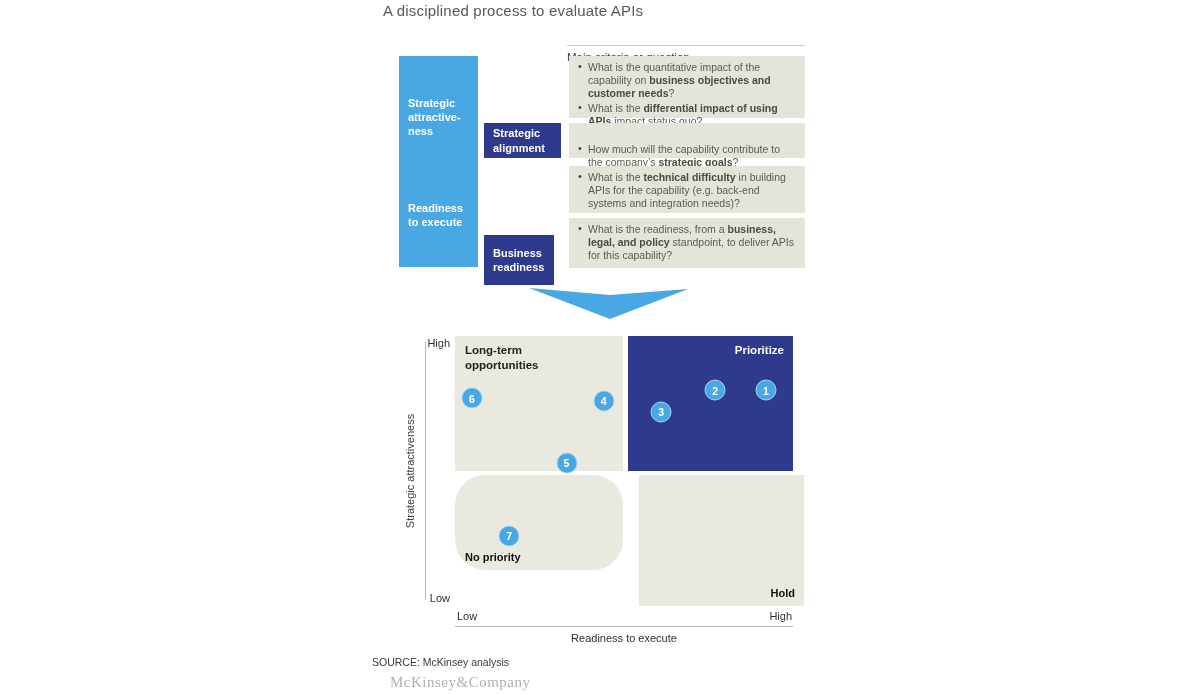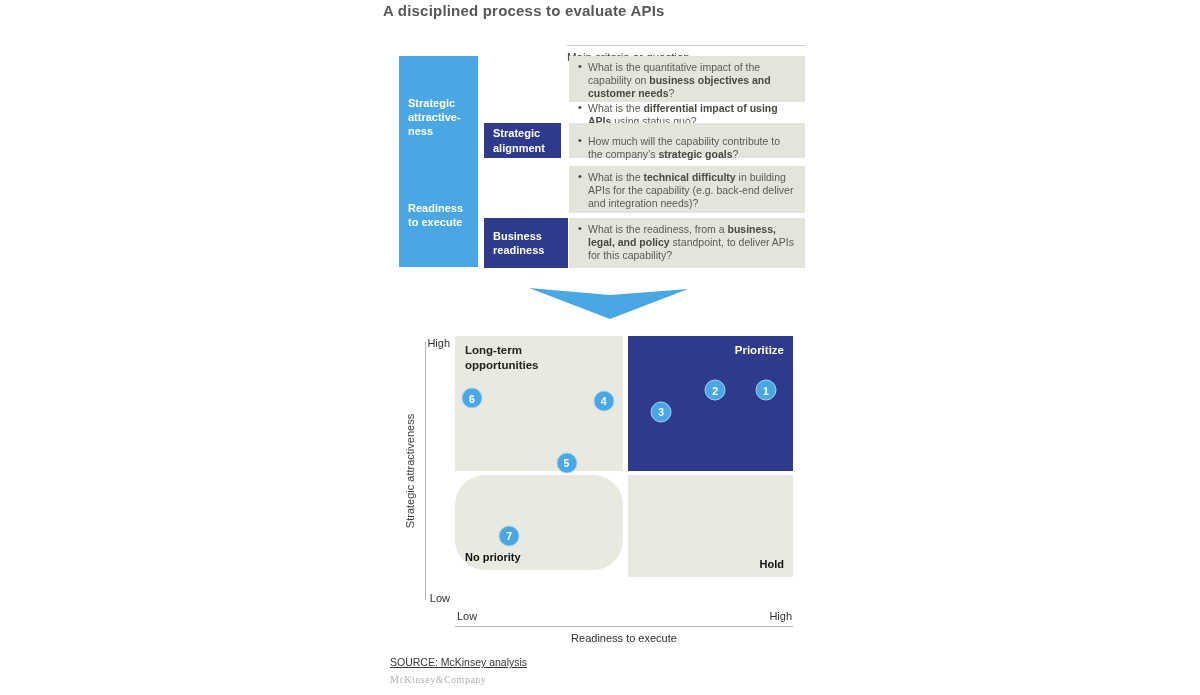--- a/index.html
+++ b/index.html
@@ -9,21 +9,21 @@
     height: 695px;
     background: #ffffff;
     font-family: "Liberation Sans", sans-serif;
     margin: 0 auto;
     overflow: hidden;
   }
   .abs { position: absolute; box-sizing: border-box; }
 
   .exhibit-title {
     left: 383px; top: 2px;
-    font-size: 15px; font-weight: 700; color: #585858; letter-spacing: 0.2px; text-align: right;
+    font-size: 15px; font-weight: 400; color: #585858; letter-spacing: 0.2px; text-align: right;
   }
   .criteria-header {
     left: 567px; top: 27px;
     font-size: 11.5px; color: #3c3c3c; margin-top: 24px;
   }
   .criteria-rule {
     left: 567px; top: 45px; width: 238px; height: 1px; background: #cccccc;
   }
 
   .col-label {
@@ -65,75 +65,75 @@
   .x-axis-line { left: 455px; top: 626px; width: 338px; height: 1px; background: #b8b8b8; }
   .x-axis-title { left: 455px; top: 632px; width: 338px; text-align: center; font-size: 11px; color: #2f2f2f; }
 
   .plot { left: 455px; top: 336px; width: 338px; height: 270px; }
   .quad { position: absolute; box-sizing: border-box; }
   .quad.beige { background: var(--quadrant-bg, #e9e9e0); }
   .quad.navy  { background: var(--navy, #2e3b8c); }
   .q-tl { left: 0;     top: 0;     width: 168px; height: 135px; }
   .q-tr { left: 173px; top: 0;     width: 165px; height: 135px; }
   .q-bl { left: 0;     top: 139px; width: 168px; height: 95px; border-radius: 30px; }
-  .q-br { left: 173px; top: 139px; width: 165px; height: 102px; }
+  .q-br { left: 184px; top: 139px; width: 165px; height: 131px; }
   .q-label { position: absolute; font-weight: bold; font-size: 11.5px; line-height: 1.3; }
   .q-label.tl { left: 10px; top: 7px; color: #23231f; width: 90px; }
   .q-label.tr { right: 9px; top: 7px; color: #ffffff; }
   .q-label.bl { left: 10px; bottom: 6px; color: #111111; font-size: 11px; }
   .q-label.br { right: 9px; bottom: 6px; color: #111111; font-size: 11px; }
 
   .point {
     position: absolute;
     width: 21px; height: 21px; border-radius: 50%;
     background: var(--light-blue, #49a8e3);
     border: 1px solid #a3d3f1;
     color: #fff; font-weight: bold; font-size: 10.5px;
     display: flex; align-items: center; justify-content: center;
     transform: translate(-50%, 50%);
     box-sizing: border-box;
   }
 
-  .source-line { left: 390px; top: 656px; font-size: 10.5px; color: #383838; text-decoration: underline; }
+  .source-line { left: 372px; top: 656px; font-size: 10.5px; color: #383838; }
   .wordmark {
     left: 390px; top: 674px;
     font-family: "Liberation Serif", serif;
-    font-size: 10px; color: #b0b0b0; letter-spacing: 0.5px;
+    font-size: 15px; color: #b0b0b0; letter-spacing: 0.5px;
   }
 </style>
 </head>
 <body>
 
 <div class="canvas">
 
   <div class="abs exhibit-title">A disciplined process to evaluate APIs</div>
 
   <div class="abs criteria-header">Main criteria or question</div>
   <div class="abs criteria-rule"></div>
 
   <div class="abs col-label" style="left:399px;top:56px;width:79px;height:122px">Strategic attractive-ness</div>
   <div class="abs col-label" style="left:399px;top:163px;width:79px;height:104px">Readiness to execute</div>
 
   <div class="abs sub-block" style="left:484px;top:123px;width:77px;height:35px">Strategic alignment</div>
-  <div class="abs sub-block" style="left:484px;top:218px;width:84px;height:50px">Business readiness</div>
+  <div class="abs sub-block" style="left:484px;top:235px;width:70px;height:50px">Business readiness</div>
 
-  <div class="abs crit-box" style="left:569px;top:56px;width:236px;height:46px">
+  <div class="abs crit-box" style="left:569px;top:56px;width:236px;height:62px">
     <ul>
       <li><span>What is the quantitative impact of the capability on </span><span class="seg-b">business objectives and customer needs</span><span>?</span></li>
-      <li><span>What is the </span><span class="seg-b">differential impact of using APIs</span><span> using status quo?</span></li>
+      <li><span>What is the </span><span class="seg-b">differential impact of using APIs</span><span> impact status quo?</span></li>
     </ul>
   </div>
-  <div class="abs crit-box" style="left:569px;top:123px;width:236px;height:35px;padding-top:12px">
+  <div class="abs crit-box" style="left:569px;top:123px;width:236px;height:35px;padding-top:20px">
     <ul>
       <li><span>How much will the capability contribute to the company’s </span><span class="seg-b">strategic goals</span><span>?</span></li>
     </ul>
   </div>
   <div class="abs crit-box" style="left:569px;top:166px;width:236px;height:47px">
     <ul>
-      <li><span>What is the </span><span class="seg-b">technical difficulty</span><span> in building APIs for the capability (e.g. back-end deliver and integration needs)?</span></li>
+      <li><span>What is the </span><span class="seg-b">technical difficulty</span><span> in building APIs for the capability (e.g. back-end systems and integration needs)?</span></li>
     </ul>
   </div>
   <div class="abs crit-box" style="left:569px;top:218px;width:236px;height:50px">
     <ul>
       <li><span>What is the readiness, from a </span><span class="seg-b">business, legal, and policy</span><span> standpoint, to deliver APIs for this capability?</span></li>
     </ul>
   </div>
 
   <svg class="abs flow-arrow-svg" width="170" height="40" viewBox="0 0 170 40">
     <polygon points="5,5 86,12 164,6 86,36" fill="var(--light-blue, #49a8e3)"></polygon>

